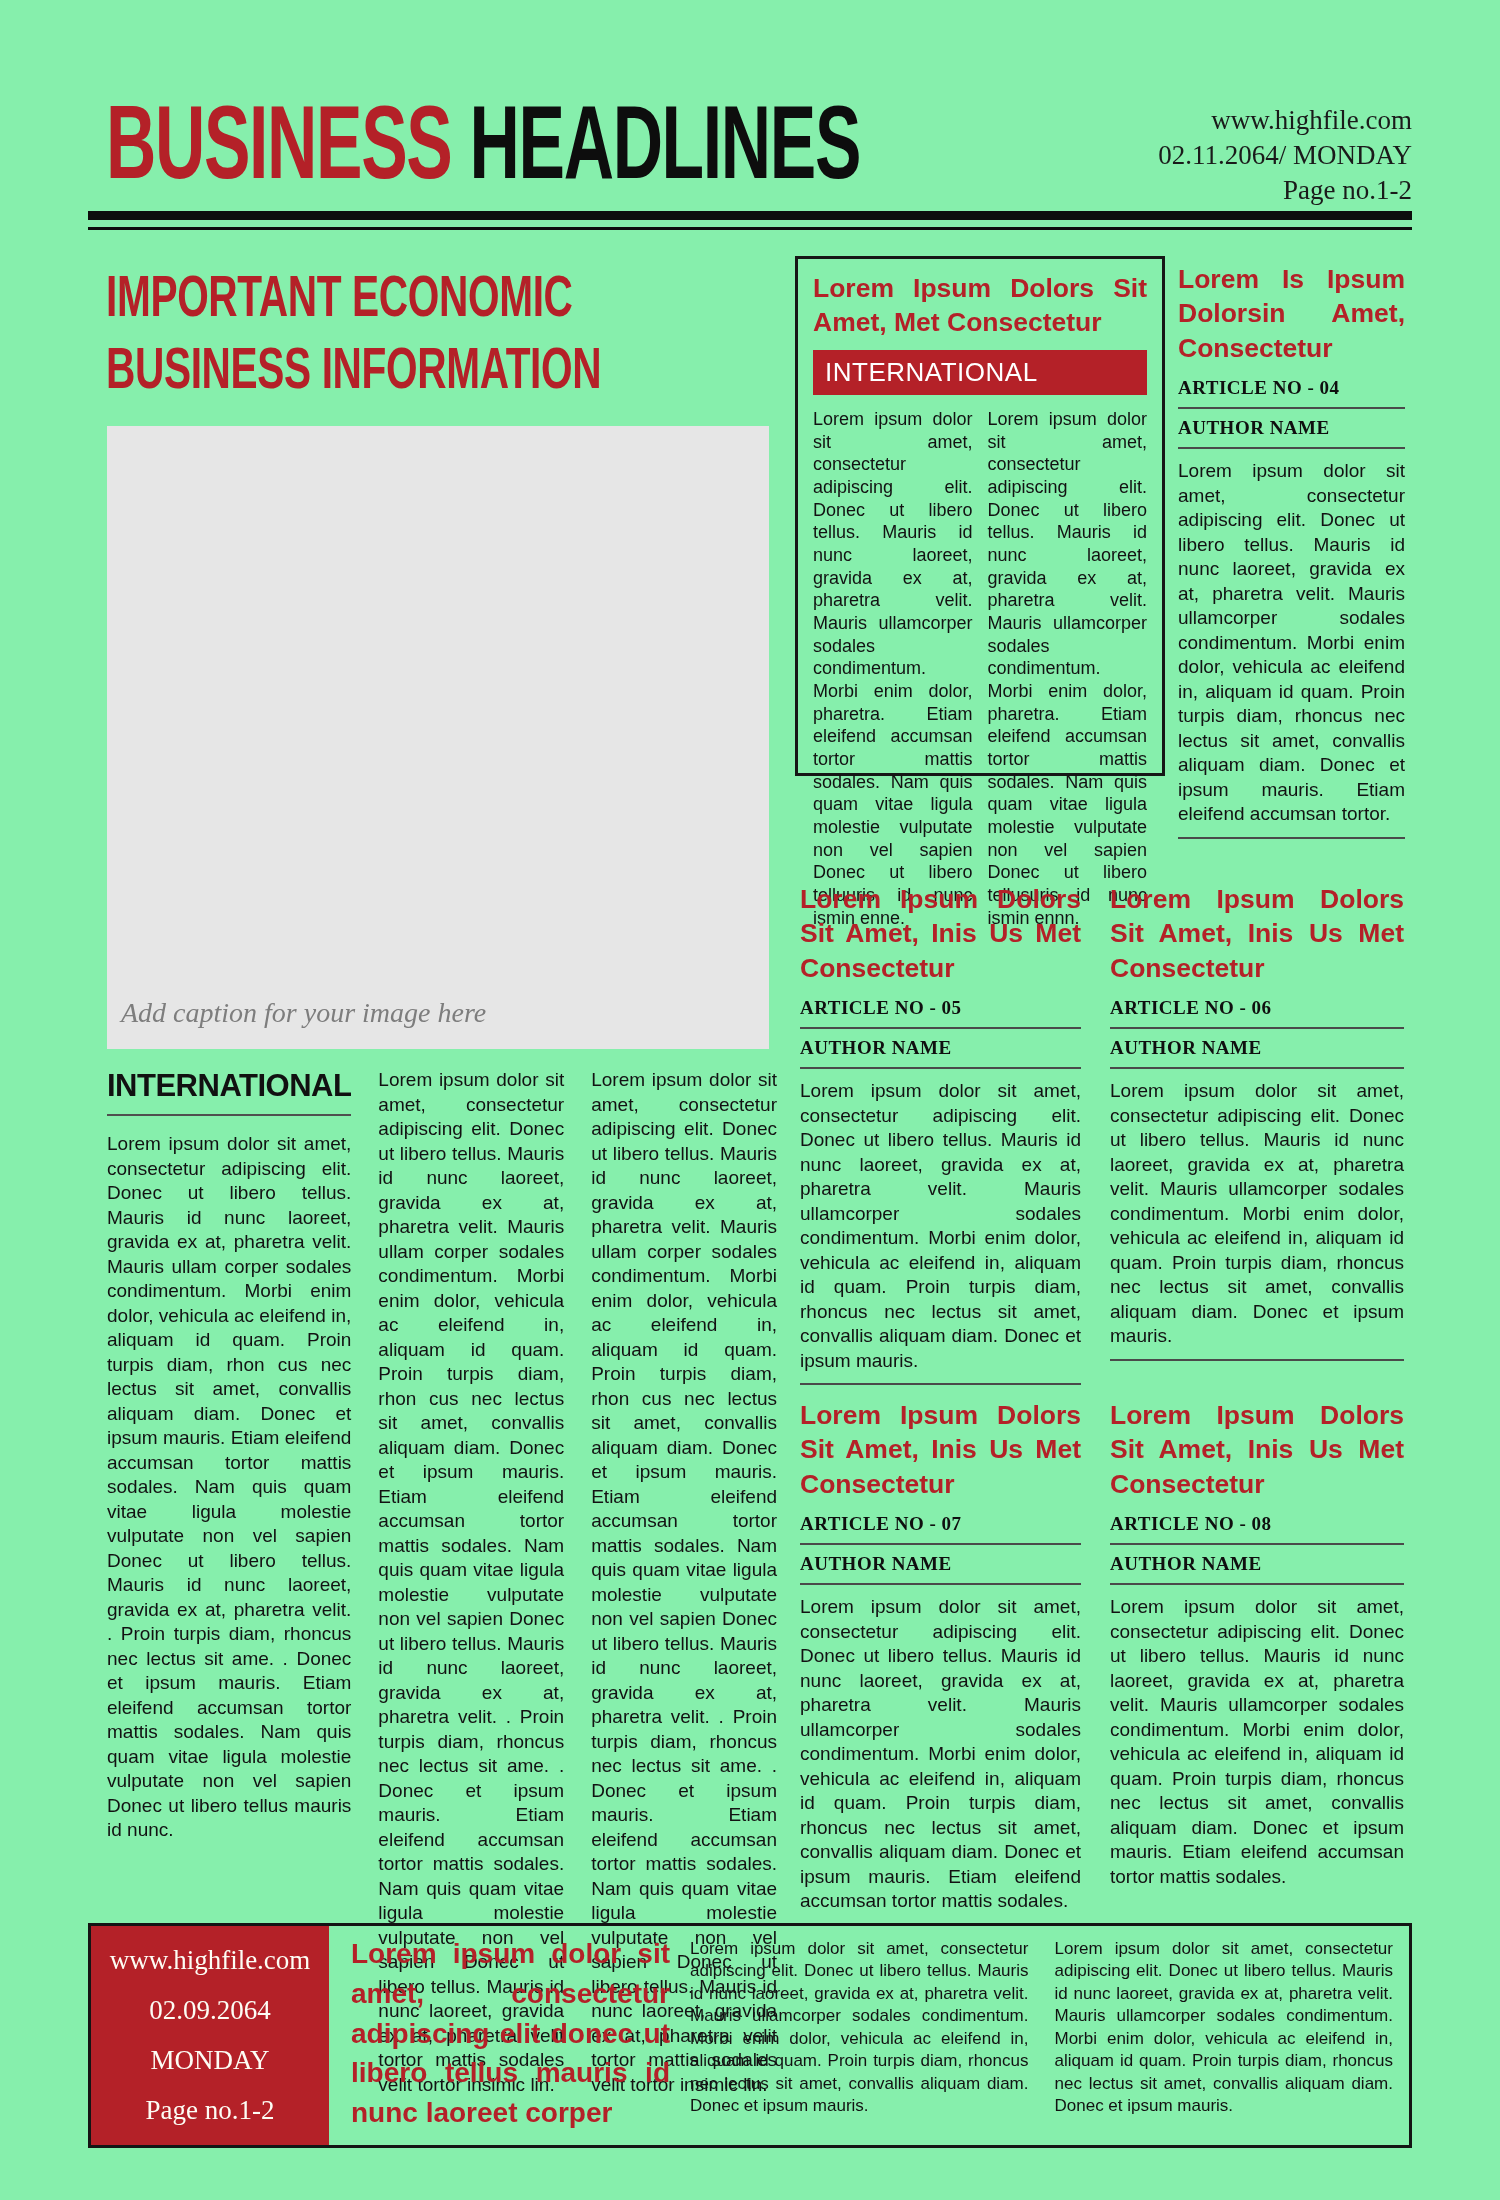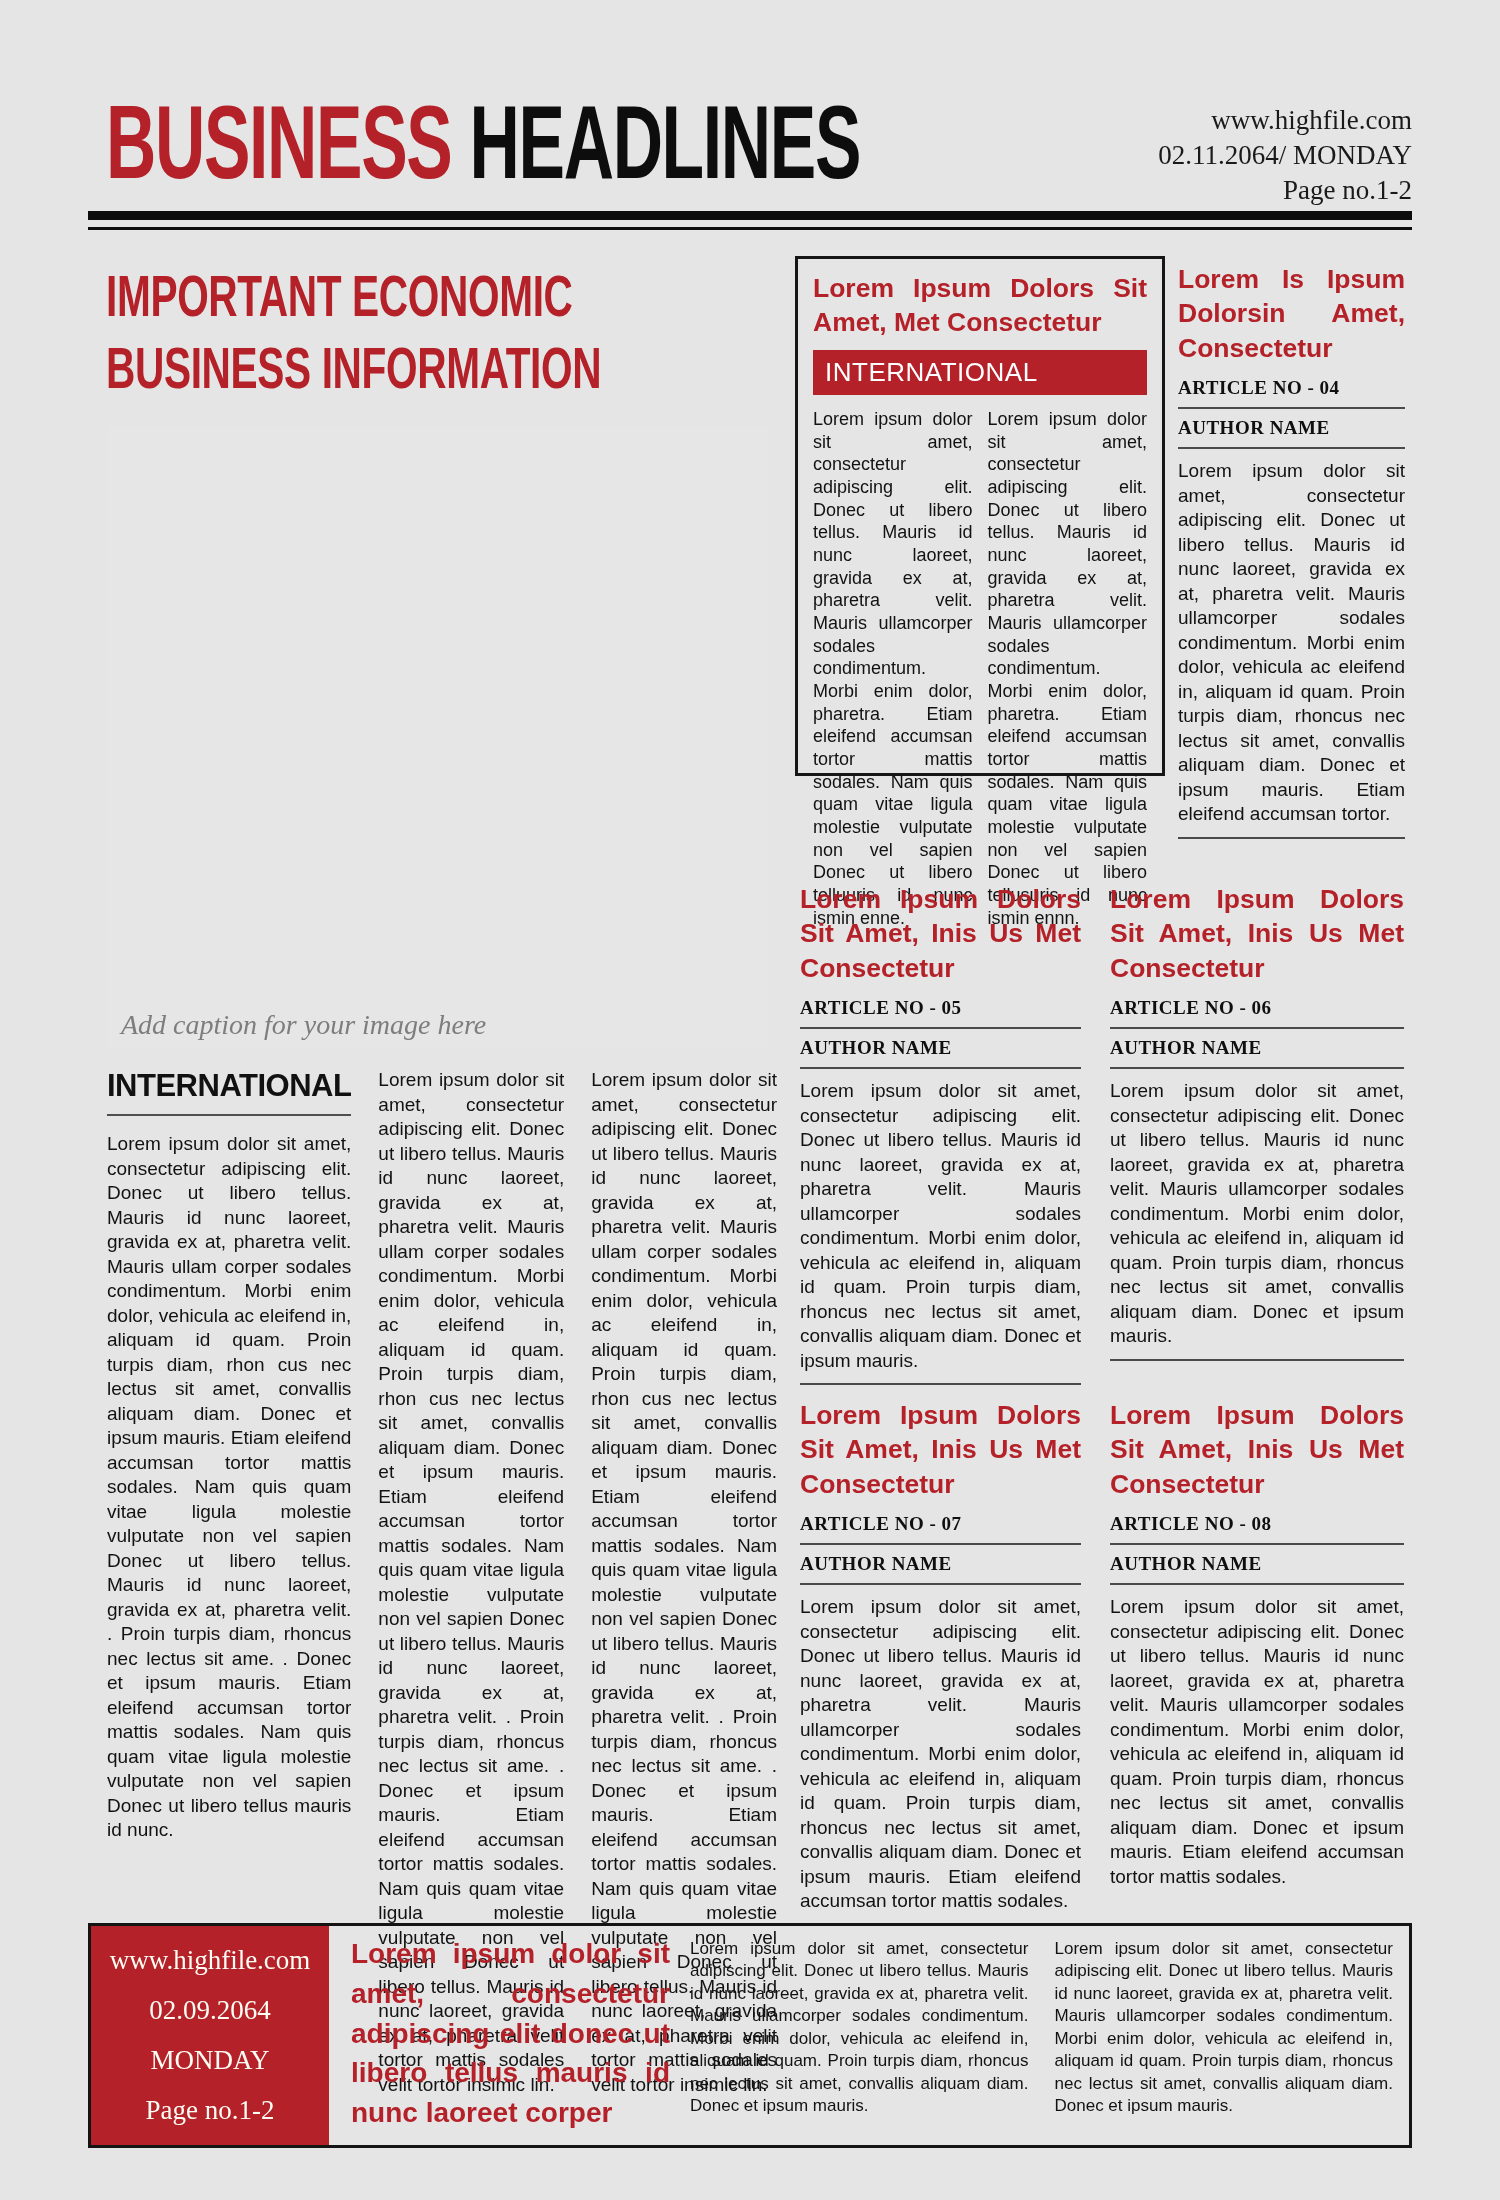--- a/index.html
+++ b/index.html
@@ -1,35 +1,35 @@
 <!DOCTYPE html>
 <html style="--red: #b42128;"><head>
 <meta charset="utf-8">
 <style>
   html,body{margin:0;padding:0;background:#ffffff;}
-  .page{position:relative;width:1500px;height:2200px;background:#e5e5e5;overflow:hidden;
+  .page{position:relative;width:1500px;height:2200px;background:#86efac;overflow:hidden;
         font-family:"Liberation Sans",sans-serif;color:#141414;}
 
   
   .mast-title{position:absolute;left:106px;top:88px;font-size:104px;font-weight:700;
               line-height:1.05;letter-spacing:-2px;white-space:nowrap;
               transform:scaleX(0.67);transform-origin:left top;}
   .mast-title .red{color:var(--red);}
   .mast-title .blk{color:#0d0d0d;}
   .mast-info{position:absolute;right:88px;top:103px;text-align:right;
              font-family:"Liberation Serif",serif;font-size:27px;line-height:1.3;color:#1a1a1a;}
   .rule-a{position:absolute;left:88px;top:211px;width:1324px;height:9px;background:#0d0d0d;}
   .rule-b{position:absolute;left:88px;top:227px;width:1324px;height:3px;background:#0d0d0d;}
 
   
   .lead-headline{position:absolute;left:106px;top:260px;font-size:58px;font-weight:700;
                  color:var(--red);line-height:1.24;letter-spacing:-0.5px;white-space:nowrap;
                  transform:scaleX(0.70);transform-origin:left top;}
   .image-ph{position:absolute;left:107px;top:426px;width:662px;height:623px;background:#e6e6e6;}
-  .image-caption{position:absolute;left:14px;bottom:8px;font-family:"Liberation Serif",serif;
+  .image-caption{position:absolute;left:14px;bottom:20px;font-family:"Liberation Serif",serif;
                  font-style:italic;font-size:28px;color:#7d7d7d;}
 
   .lead-cols{position:absolute;left:107px;top:1068px;width:670px;display:flex;gap:27px;}
   .lead-col{flex:1;}
   .sec-heading{font-size:31px;font-weight:700;color:#111;letter-spacing:-0.5px;}
   .sec-rule{height:2px;background:#4f4f4f;margin:10px 0 16px 0;}
   .body-text{font-size:19px;line-height:1.29;text-align:justify;color:#121212;}
 
   
   .mid-box{position:absolute;left:795px;top:256px;width:370px;height:520px;

